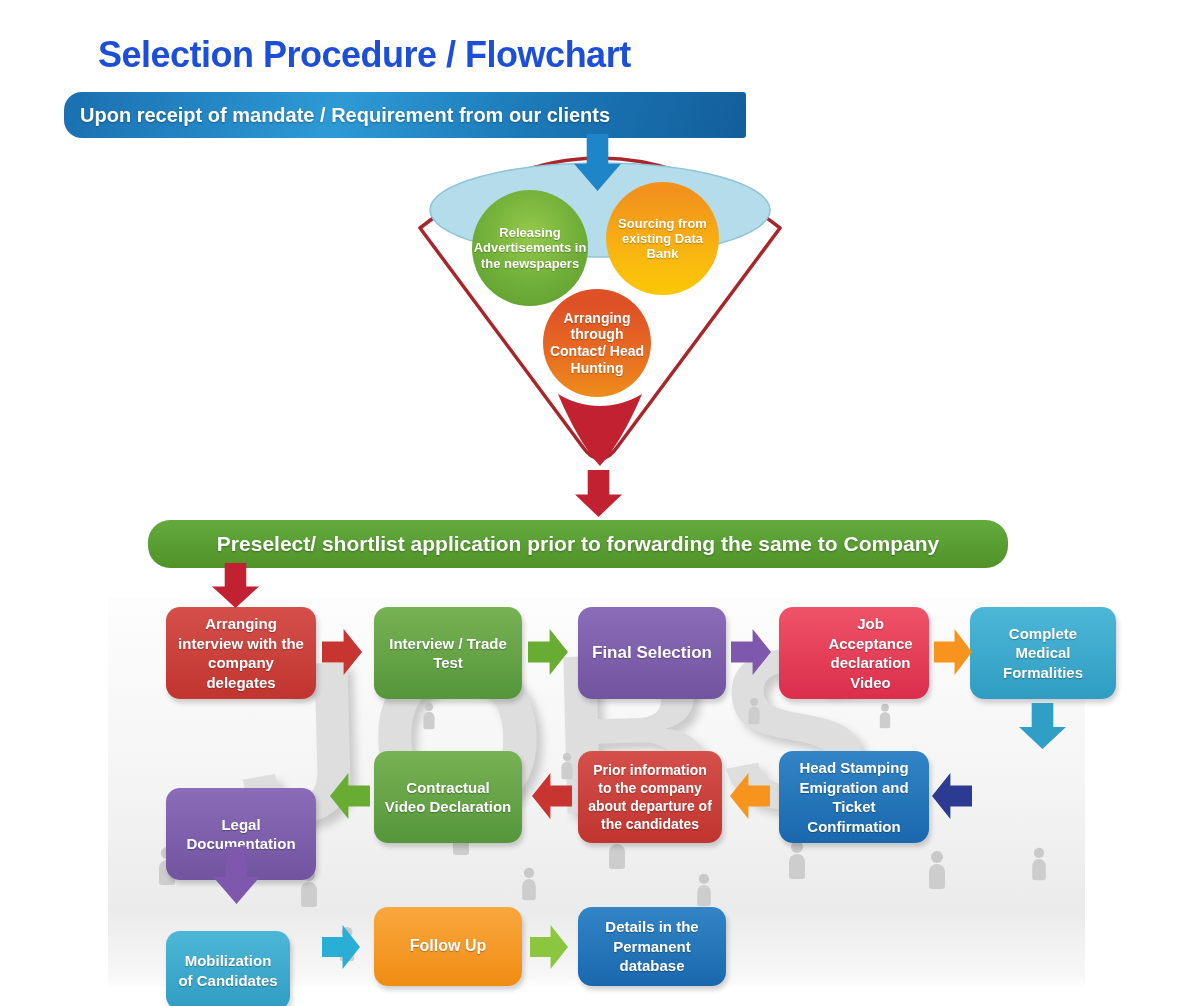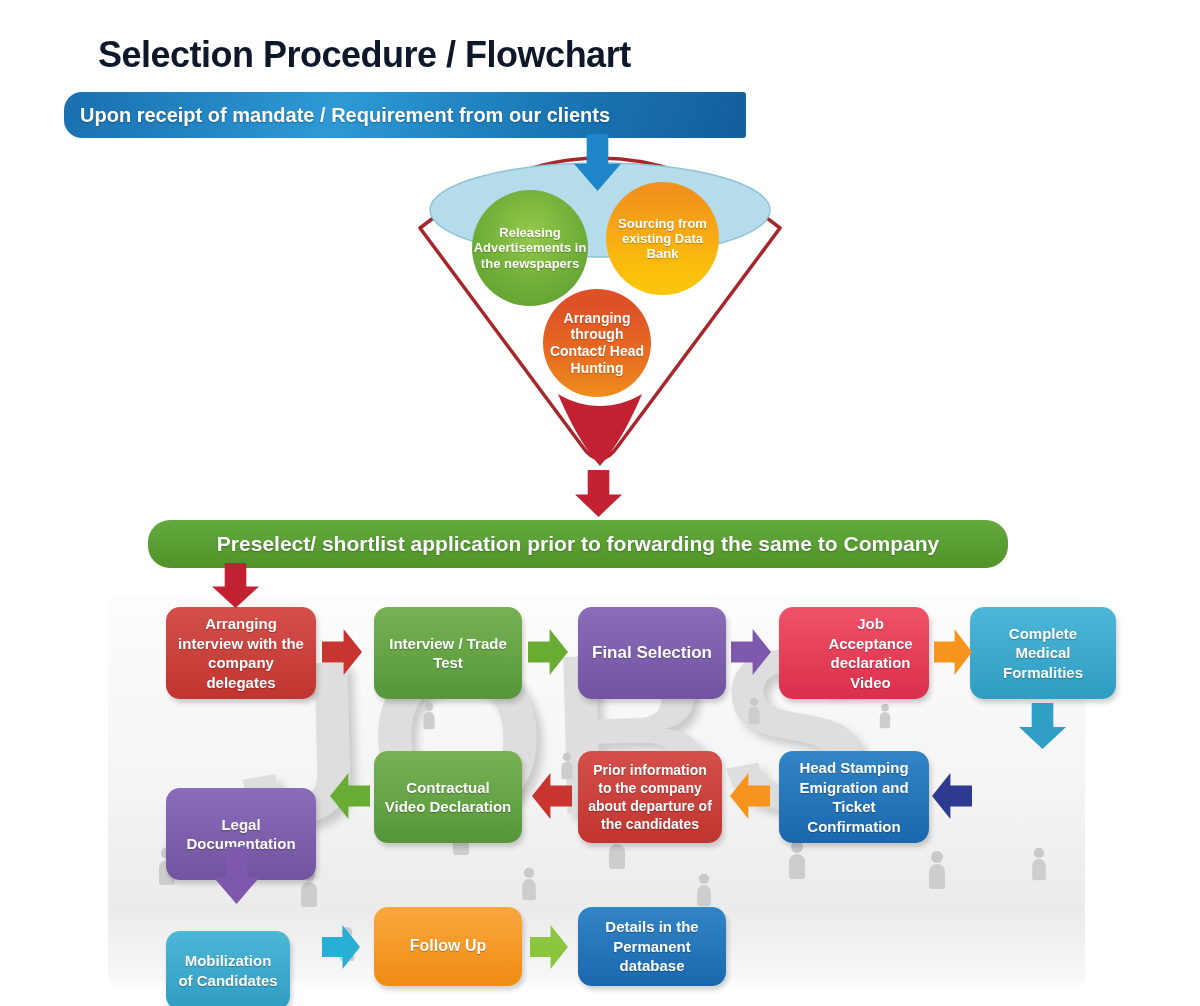--- a/index.html
+++ b/index.html
@@ -1,21 +1,21 @@
 <!DOCTYPE html>
 <html><head>
 <meta charset="utf-8">
 <style>
   * { margin:0; padding:0; box-sizing:border-box; }
   html,body { background:#ffffff; }
   body { font-family:"Liberation Sans", sans-serif; }
   .canvas { position:relative; width:1200px; height:1006px; background:#ffffff; overflow:hidden; }
 
   .page-title { position:absolute; left:98px; top:34px; font-size:36px; font-weight:bold;
-    color:#0f172a; letter-spacing:-0.5px; }
+    color:#1d4ed8; letter-spacing:-0.5px; }
 
   .banner-top { position:absolute; left:64px; top:92px; width:682px; height:46px;
     background:linear-gradient(110deg,#1a6fb0 0%, #2d9ad6 40%, #1b77b6 70%, #135e9b 100%);
     border-radius:18px 3px 3px 18px; color:#fff; font-weight:bold; font-size:20px;
     display:flex; align-items:center; padding-left:16px;
     text-shadow:0 1px 2px rgba(0,0,0,.3); }
 
   .banner-green { position:absolute; left:148px; top:520px; width:860px; height:48px;
     background:linear-gradient(180deg,#63aa3e 0%, #519329 100%);
     border-radius:22px; color:#fff; font-weight:bold; font-size:21px;

